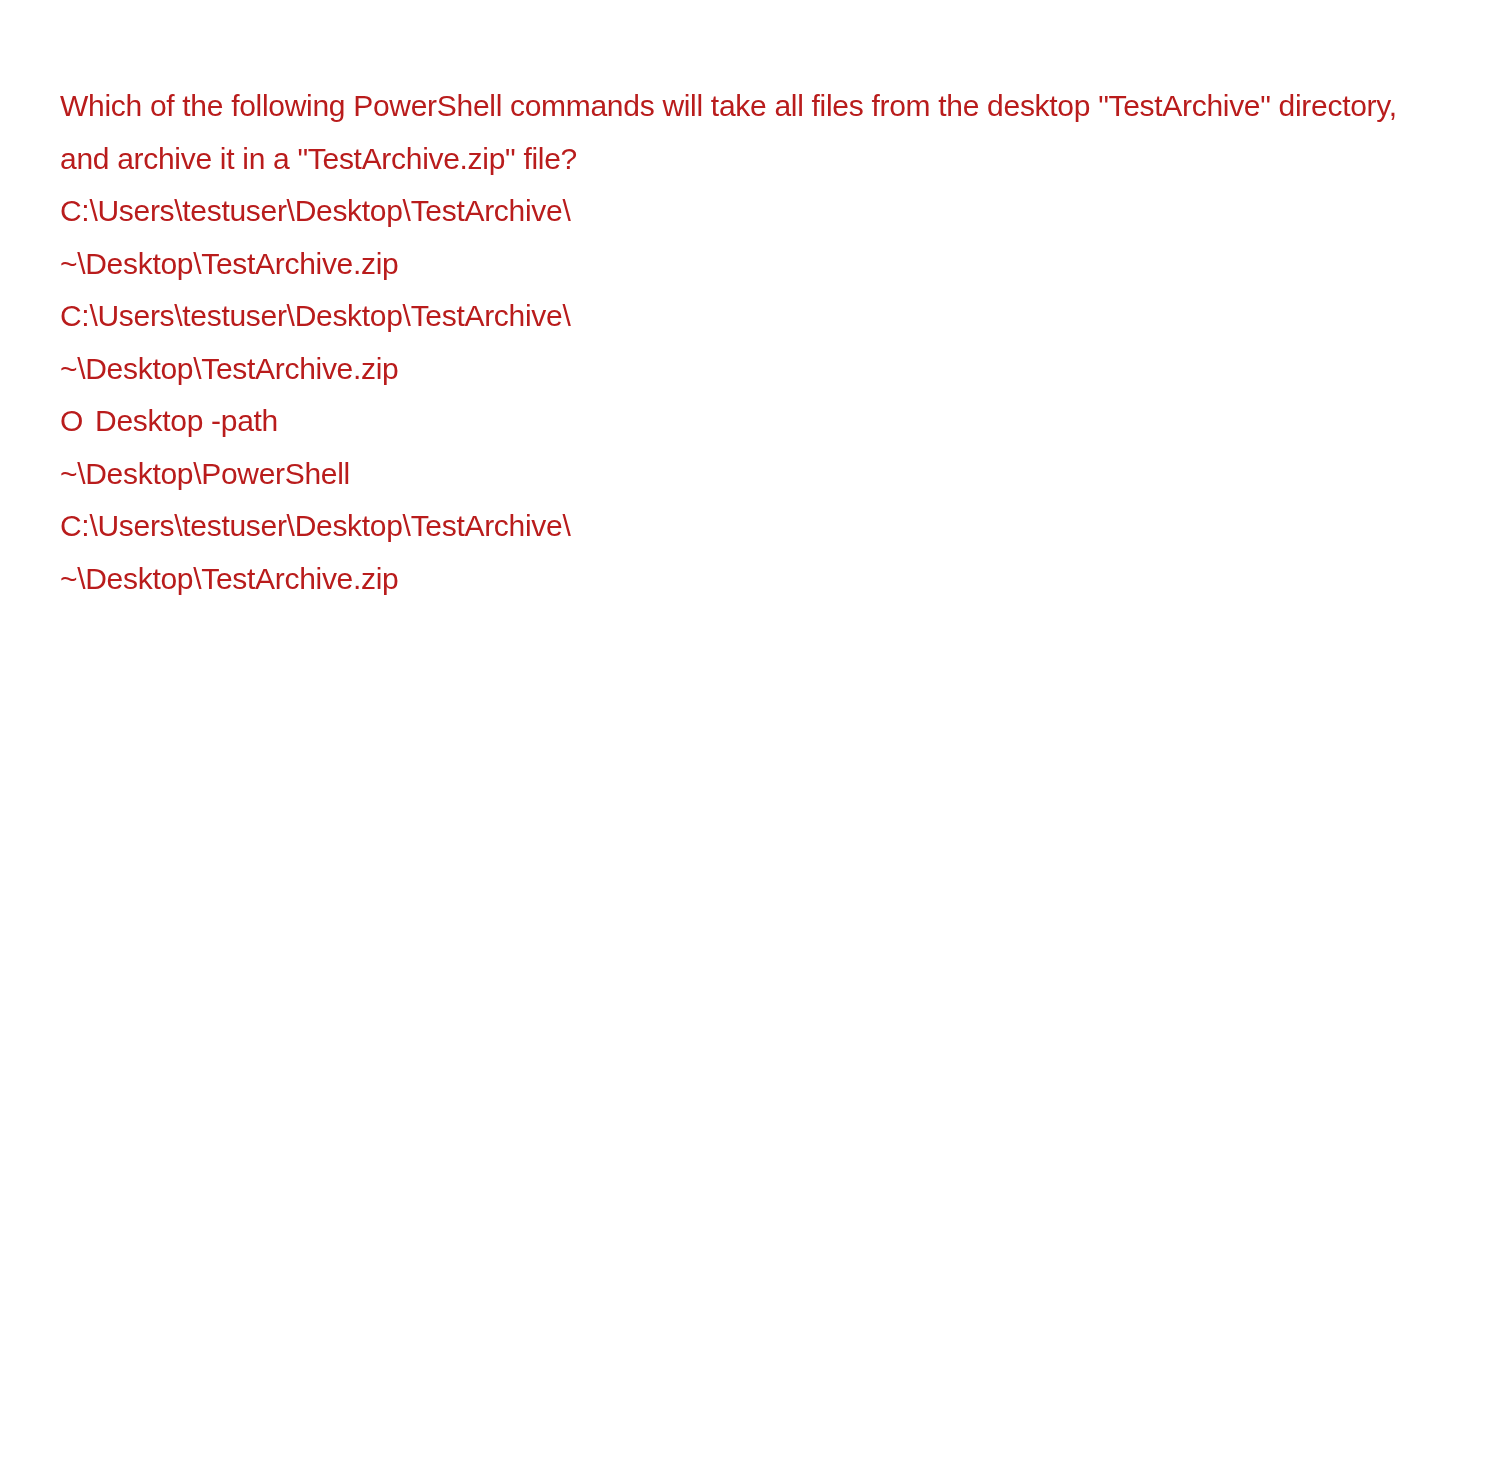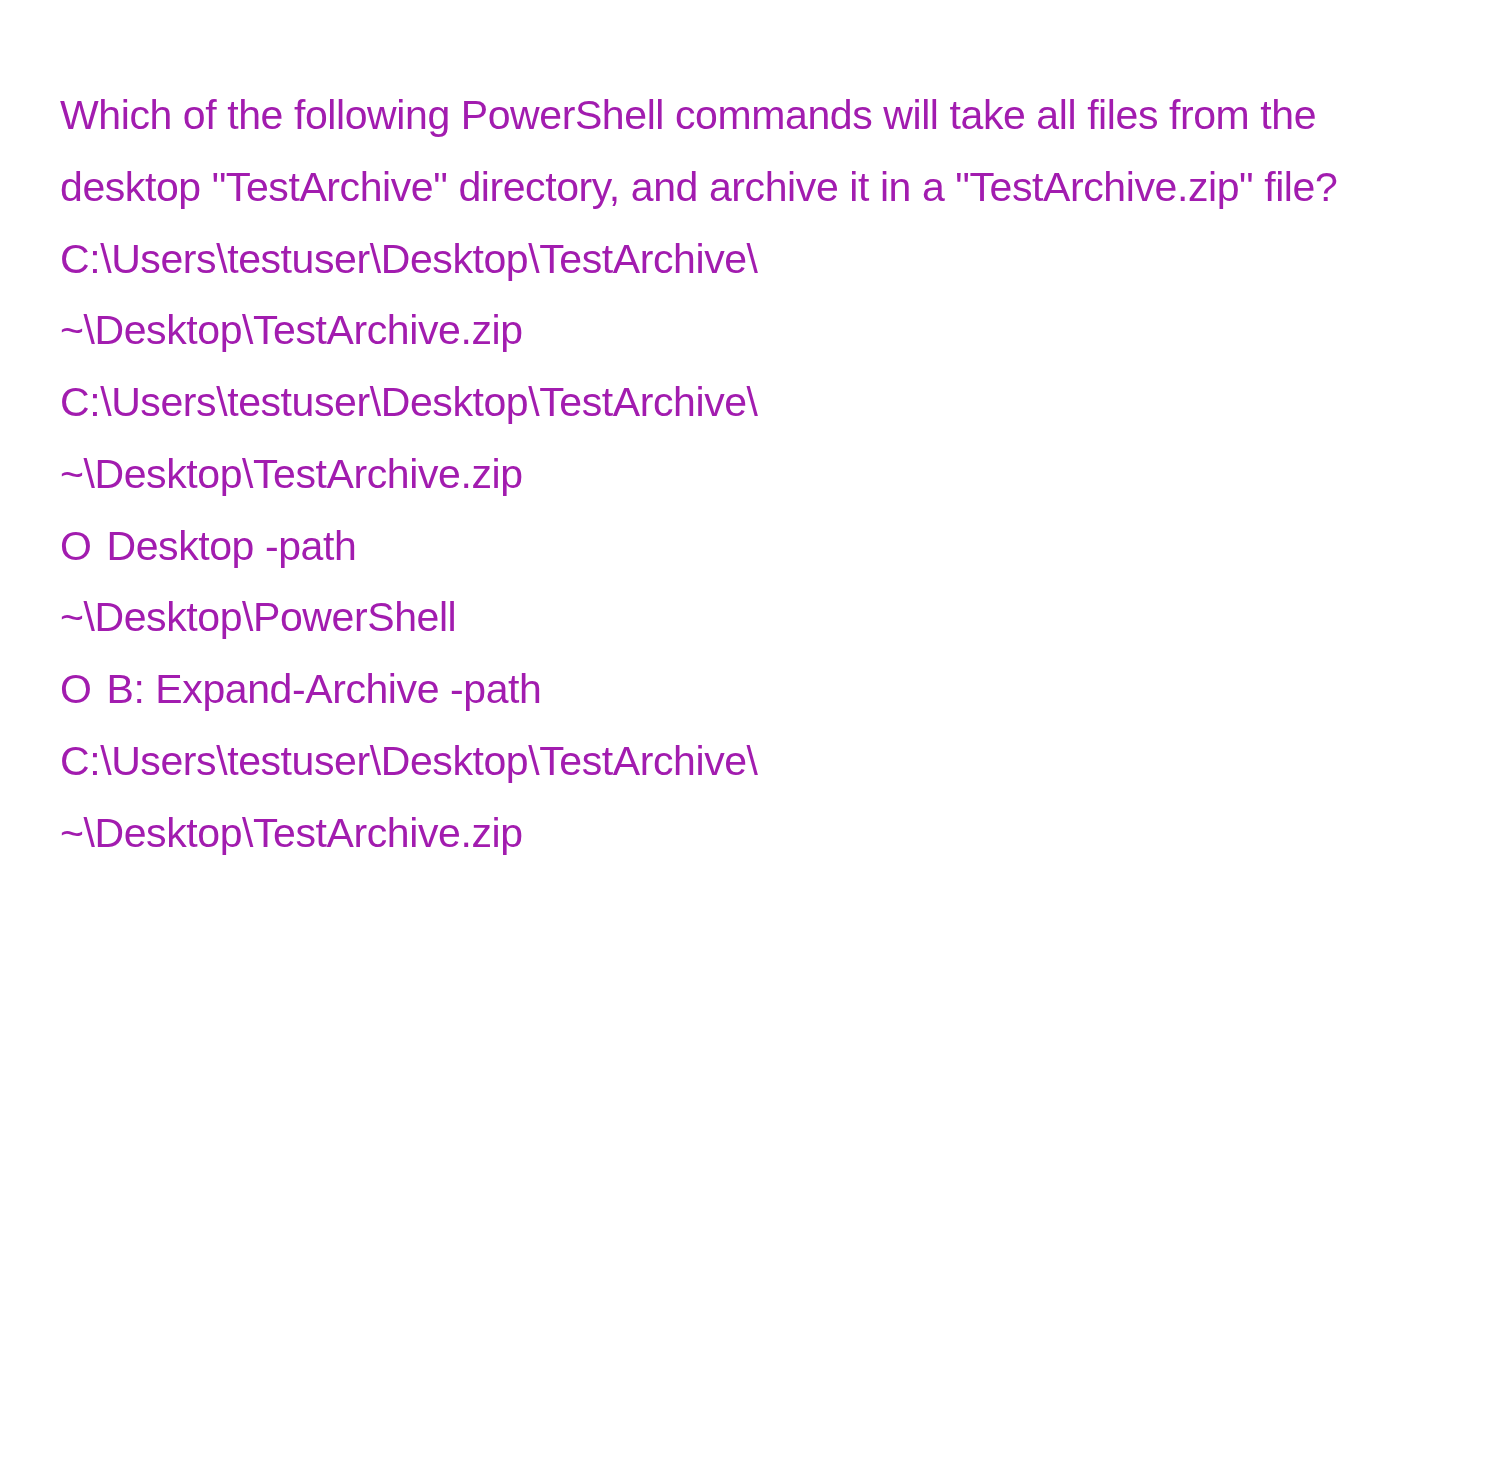--- a/index.html
+++ b/index.html
@@ -8,23 +8,23 @@
       box-sizing: border-box;
     }
     body {
       background: #ffffff;
       font-family: -apple-system, BlinkMacSystemFont, "Segoe UI", Helvetica, Arial, sans-serif;
       width: 1500px;
       height: 1480px;
       padding: 80px 60px;
     }
     .question-block {
-      font-size: 41px;
+      font-size: 30px;
       line-height: 1.75;
-      color: #a21caf;
+      color: #b91c1c;
       letter-spacing: -0.01em;
     }
     .question-text {
       margin-bottom: 0;
     }
     .option-line {
       display: block;
     }
     .option-radio {
       display: inline;
@@ -49,20 +49,16 @@
 
   <div>
     <span class="option-line">
       <span class="option-radio">O</span>
       <span>Desktop -path</span>
     </span>
     <span class="option-line">~\Desktop\PowerShell</span>
   </div>
 
   <div>
-    <span class="option-line">
-      <span class="option-radio">O</span>
-      <span>B: Expand-Archive -path</span>
-    </span>
     <span class="option-line">C:\Users\testuser\Desktop\TestArchive\</span>
     <span class="option-line">~\Desktop\TestArchive.zip</span>
   </div>
 </div>
 
 </body></html>

